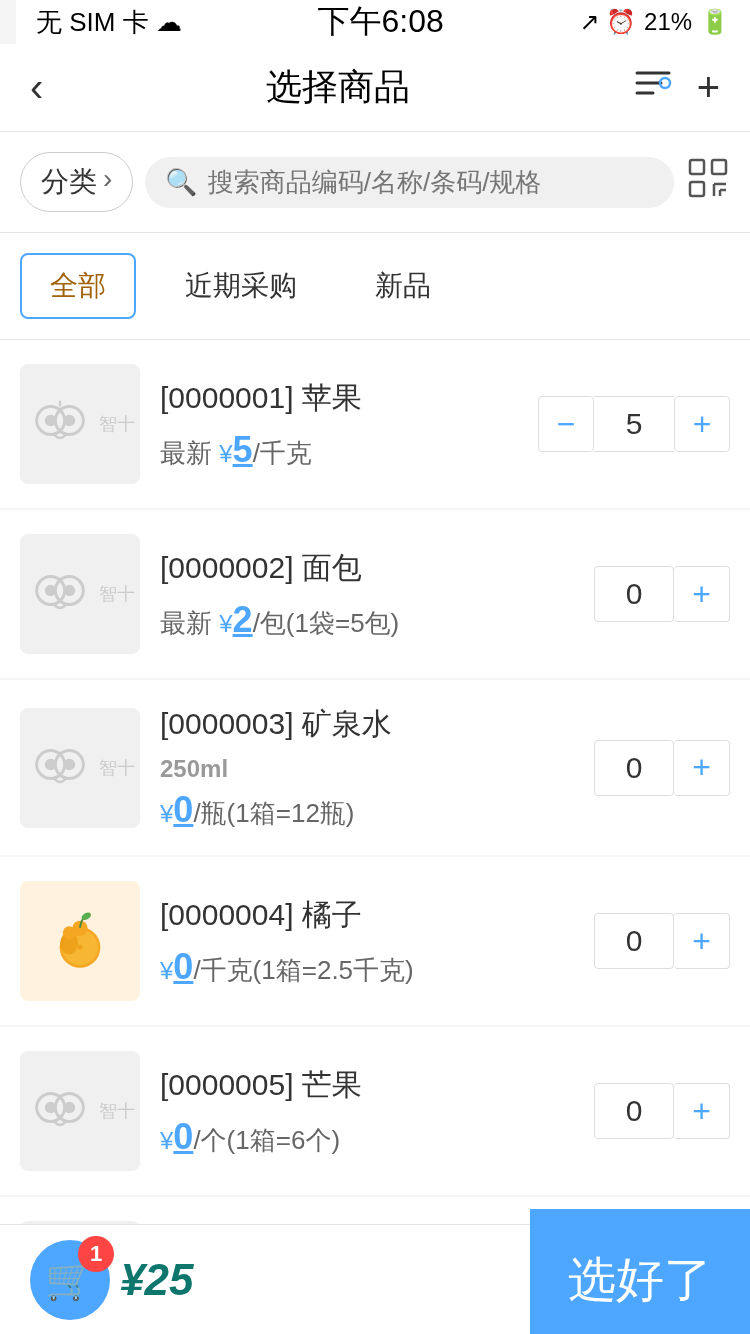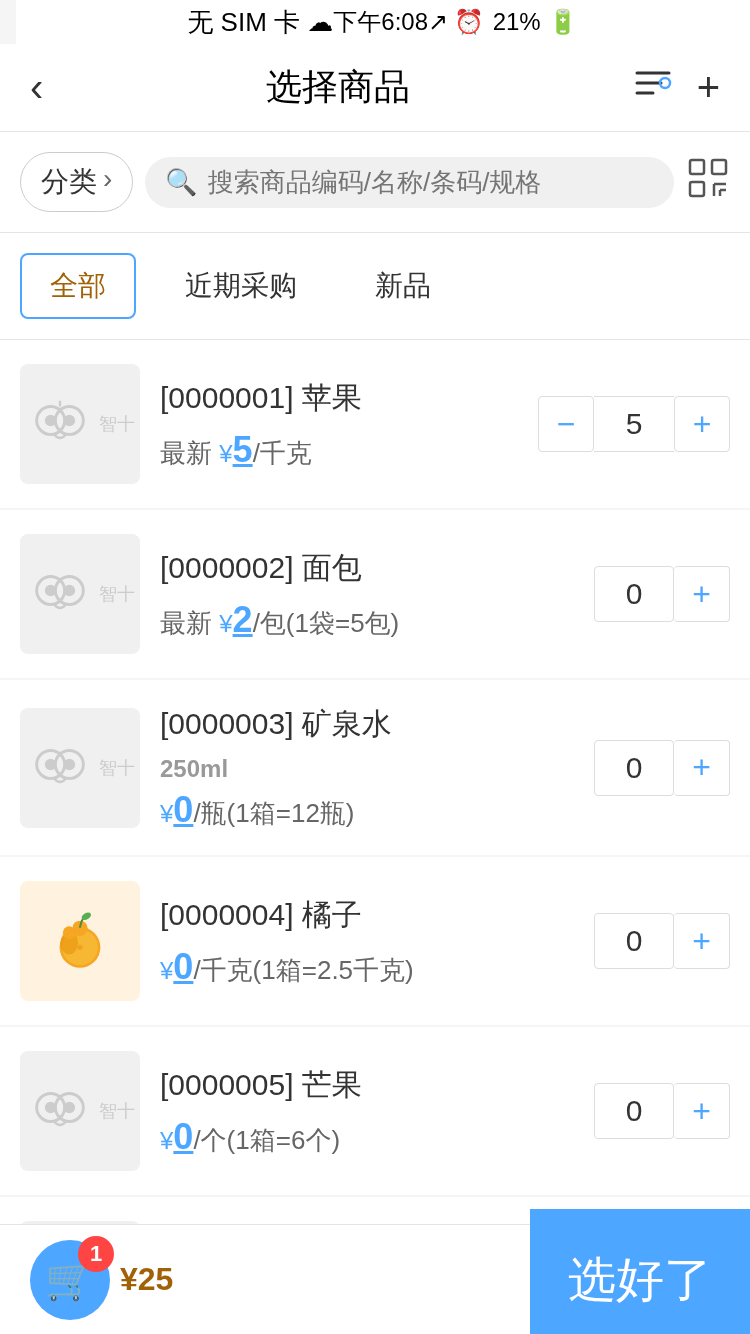--- a/index.html
+++ b/index.html
@@ -5,27 +5,27 @@
   <style>
     * { box-sizing: border-box; margin: 0; padding: 0; }
     body { font-family: -apple-system, "PingFang SC", "Helvetica Neue", sans-serif; background: #f5f5f5; width: 750px; min-height: 1334px; overflow-x: hidden; }
 
     
     .status-bar {
       background: #fff;
       height: 44px;
       display: flex;
       align-items: center;
-      justify-content: center;
+      justify-content: space-between;
       padding: 0 20px;
       font-size: 28px;
       margin-left: 16px;
     }
     .status-bar .left { font-size: 26px; color: #000; }
-    .status-bar .center { font-size: 24px; font-weight: 500; color: #000; }
+    .status-bar .center { font-size: 32px; font-weight: 500; color: #000; }
     .status-bar .right { display: flex; align-items: center; gap: 8px; font-size: 24px; color: #000; }
 
     
     .nav-bar {
       background: #fff;
       height: 88px;
       display: flex;
       align-items: center;
       justify-content: space-between;
       padding: 0 30px;
@@ -209,21 +209,21 @@
       height: 36px;
       background: #ff4444;
       border-radius: 50%;
       display: flex;
       align-items: center;
       justify-content: center;
       font-size: 22px;
       color: #fff;
       font-weight: 600;
     }
-    .cart-total { font-size: 32px; color: #a16207; font-weight: 600; }
+    .cart-total { font-size: 44px; color: #0f766e; font-weight: 600; font-style: italic; }
     .confirm-btn {
       width: 220px;
       height: 142px;
       background: #4da6ff;
       color: #fff;
       font-size: 48px;
       font-weight: 500;
       border: none;
       cursor: pointer;
       display: flex;

